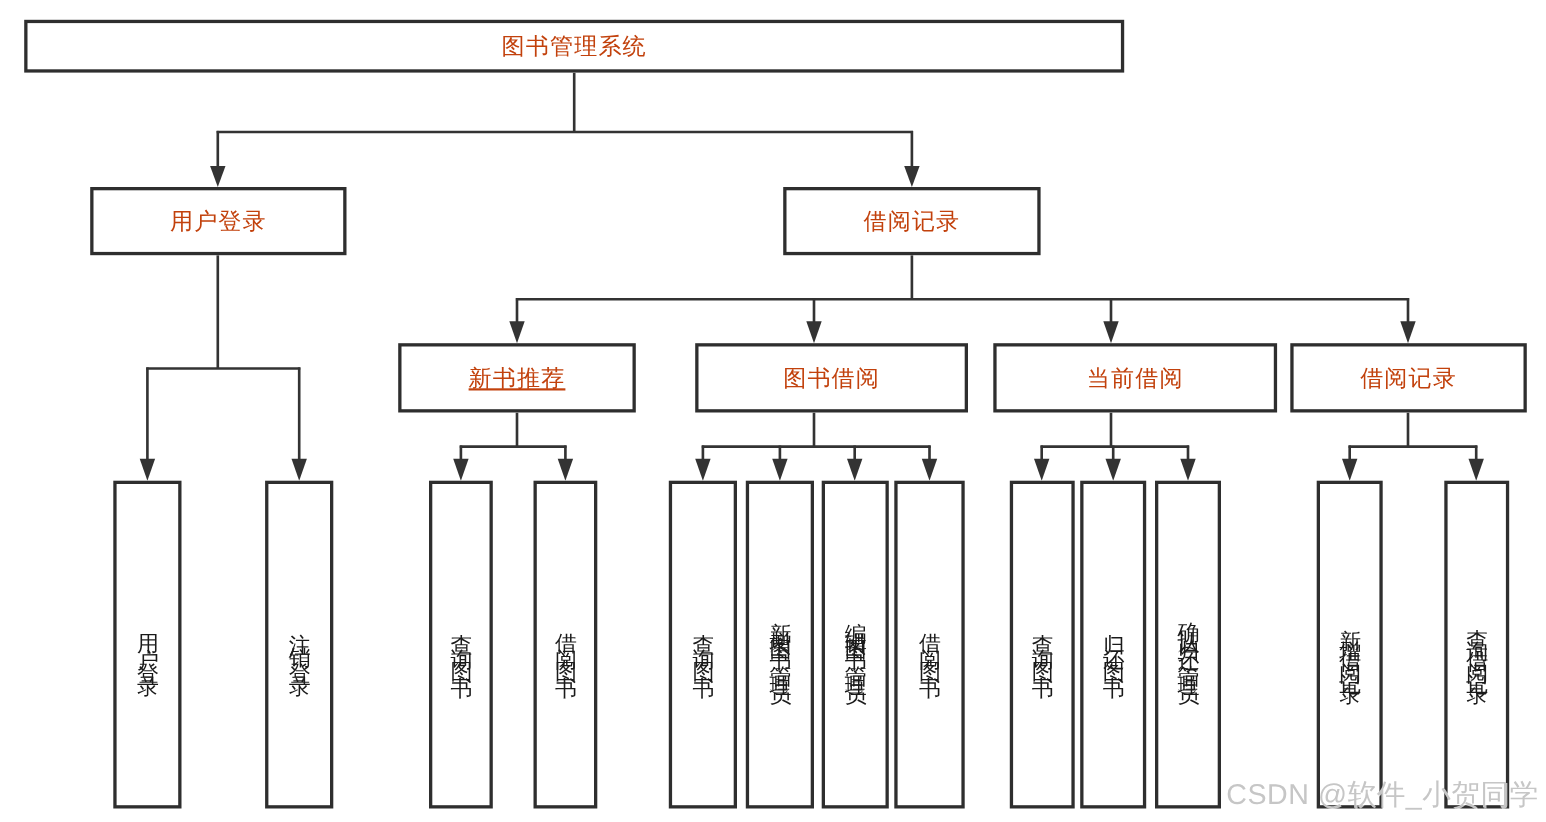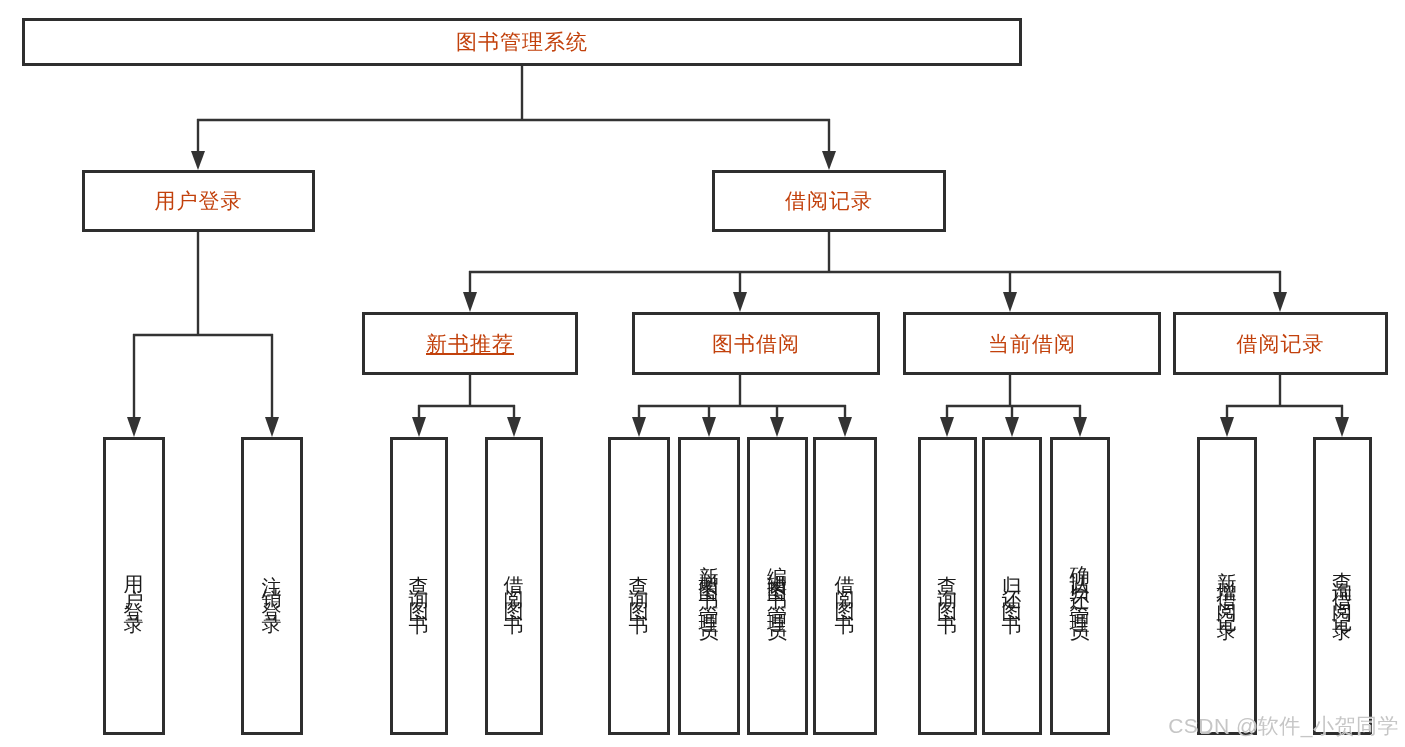--- a/index.html
+++ b/index.html
@@ -52,21 +52,21 @@
     text-orientation: mixed;
     font-size: 20px;
     letter-spacing: 13px;
     line-height: 1;
     white-space: nowrap;
   }
   .watermark {
     position: absolute;
     right: 6px;
     bottom: 7px;
-    font-size: 21px;
+    font-size: 26px;
     color: #c6c6c6;
     z-index: 5;
     letter-spacing: 0.5px;
     text-shadow: 1px 1px 0 rgba(255,255,255,0.7);
   }
 </style>
 </head>
 <body>
 
 <div class="canvas">

